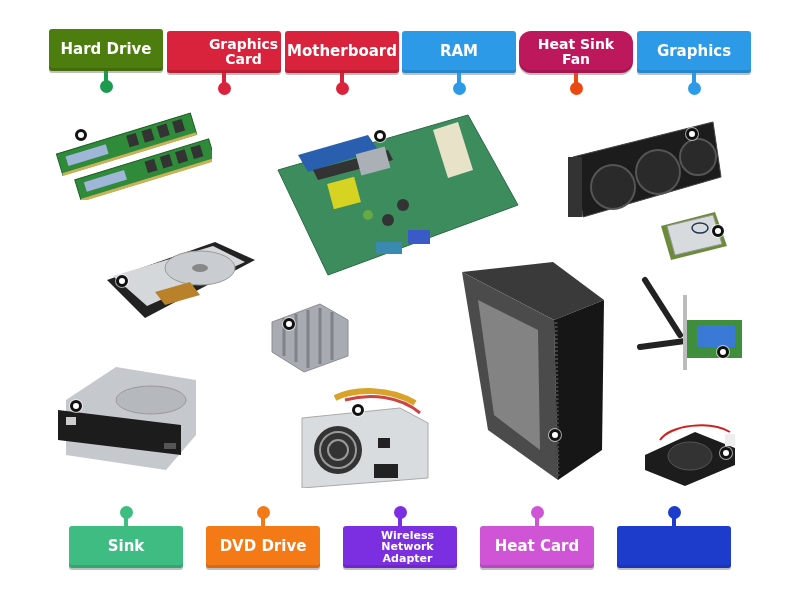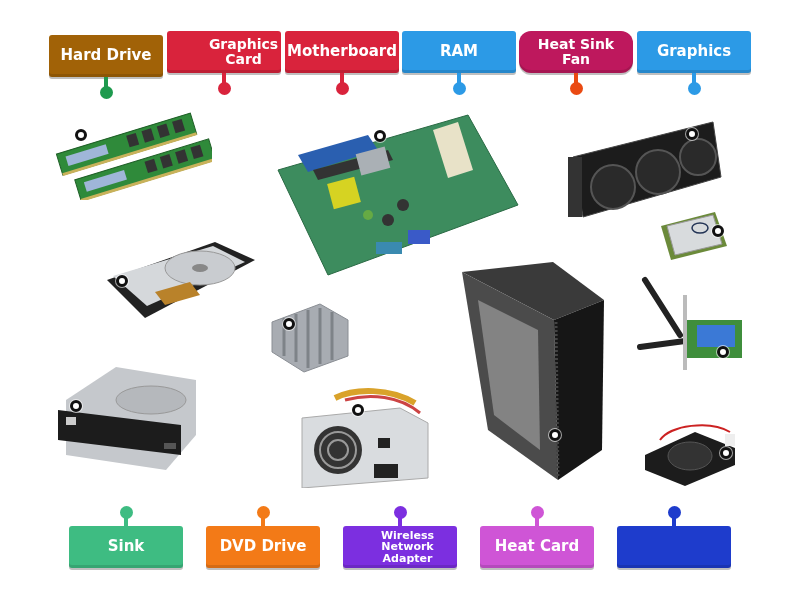--- a/index.html
+++ b/index.html
@@ -33,21 +33,21 @@
   .dot {
     position: absolute; width: 12px; height: 12px; border-radius: 50%;
     background: #fff; border: 3px solid #111;
     box-shadow: 0 0 0 1px rgba(255,255,255,0.6);
     cursor: pointer;
   }
 </style>
 </head>
 <body>
 
-<div class="tile top fs15" style="left:49px;top:35px;background:#a16207;text-align:center;">
+<div class="tile top fs15" style="left:49px;top:29px;background:#4d7c0f;text-align:center;">
   <span class="lbl">Hard Drive</span>
   <span class="stem" style="background:#1e9a4e"></span>
   <span class="knob" style="background:#1e9a4e"></span>
 </div>
 <div class="tile top fs14" style="left:167px;top:31px;background:#d9233c;padding-left:39px;">
   <span class="lbl" style="width:80px">Graphics Card</span>
   <span class="stem" style="background:#d9233c"></span>
   <span class="knob" style="background:#d9233c"></span>
 </div>
 <div class="tile top fs15" style="left:285px;top:31px;background:#d9233c;">

